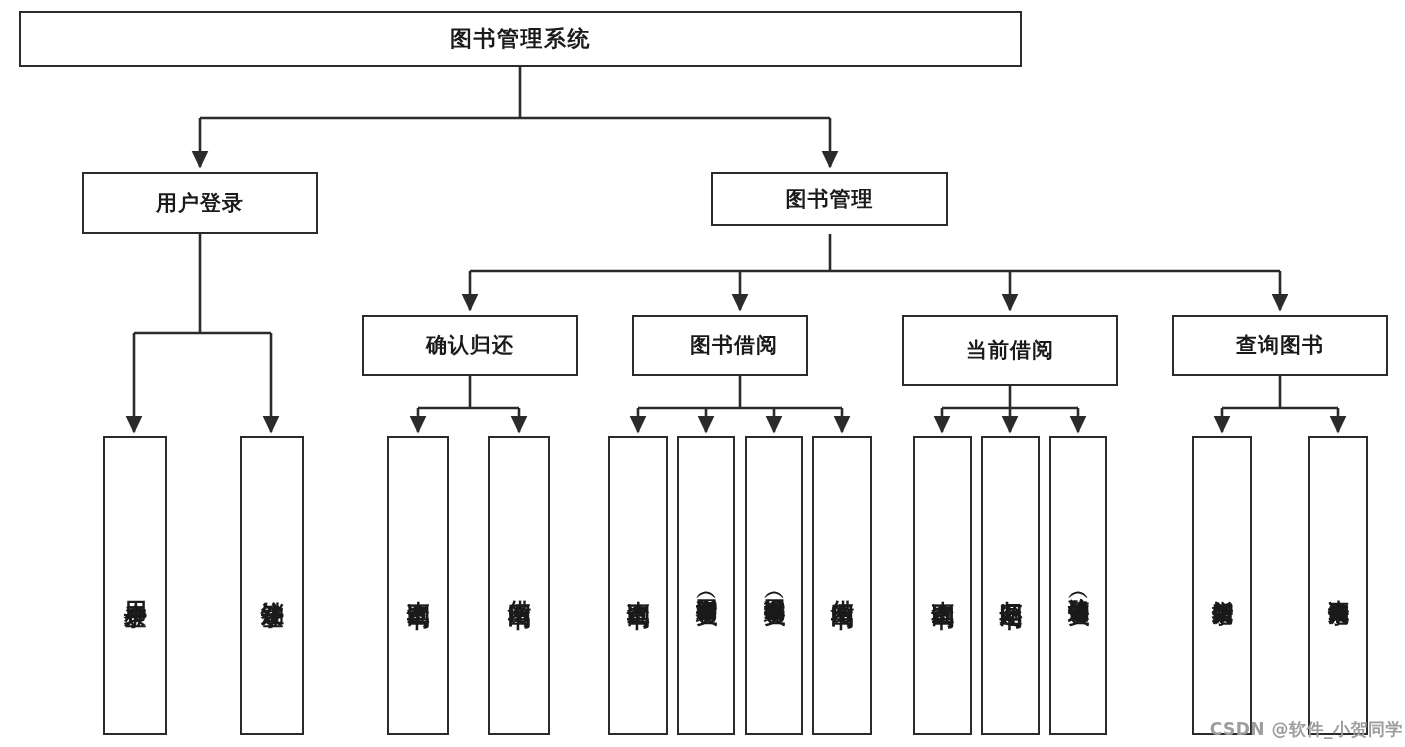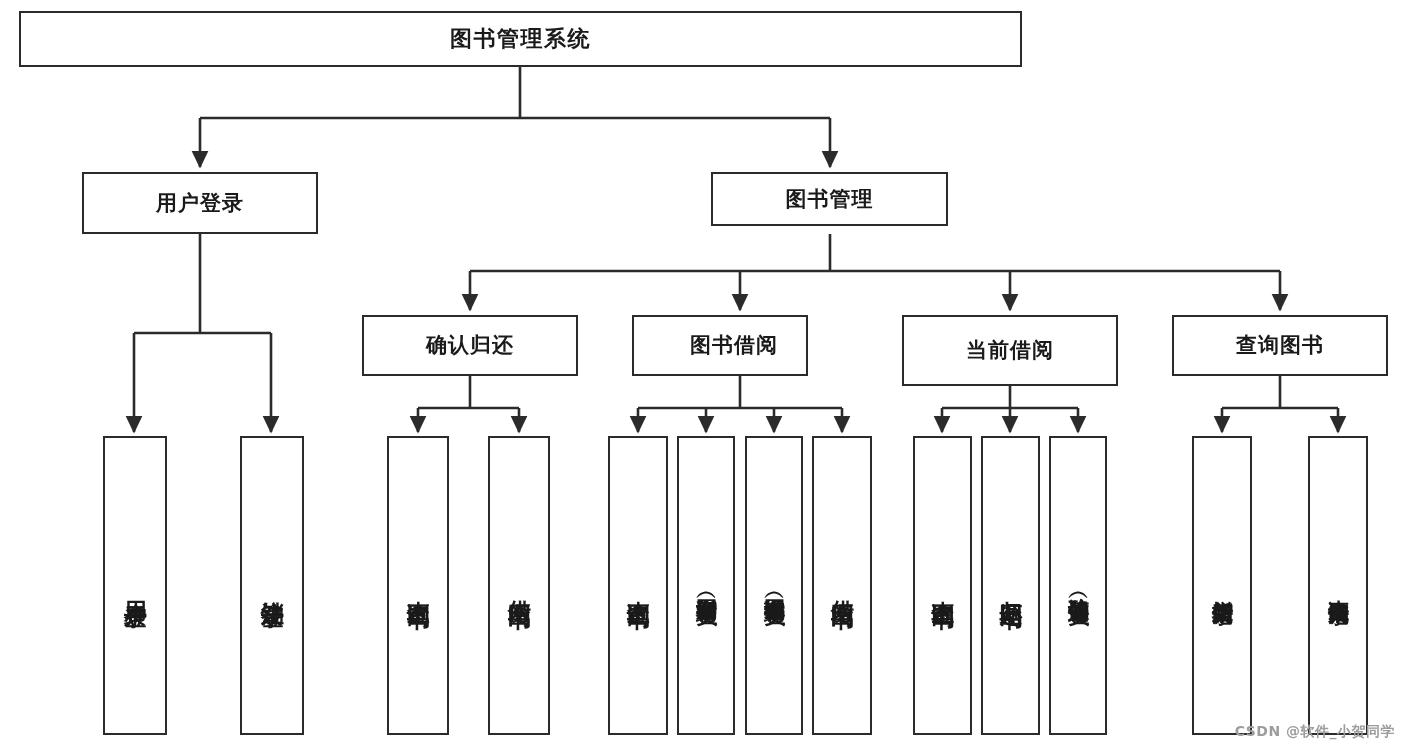--- a/index.html
+++ b/index.html
@@ -66,23 +66,23 @@
     letter-spacing: 2px;
     white-space: nowrap;
     max-height: 286px;
   }
   .node.vert.small .label {
     font-size: 21px;
     letter-spacing: 1px;
   }
   .watermark {
     position: absolute;
-    right: 10px;
+    right: 2px;
     bottom: 6px;
-    font-size: 14px;
+    font-size: 17px;
     color: #9d9d9d;
     letter-spacing: 0.5px;
     z-index: 5;
     white-space: nowrap;
   }
 </style>
 </head>
 <body>
 
 <div id="canvas">

